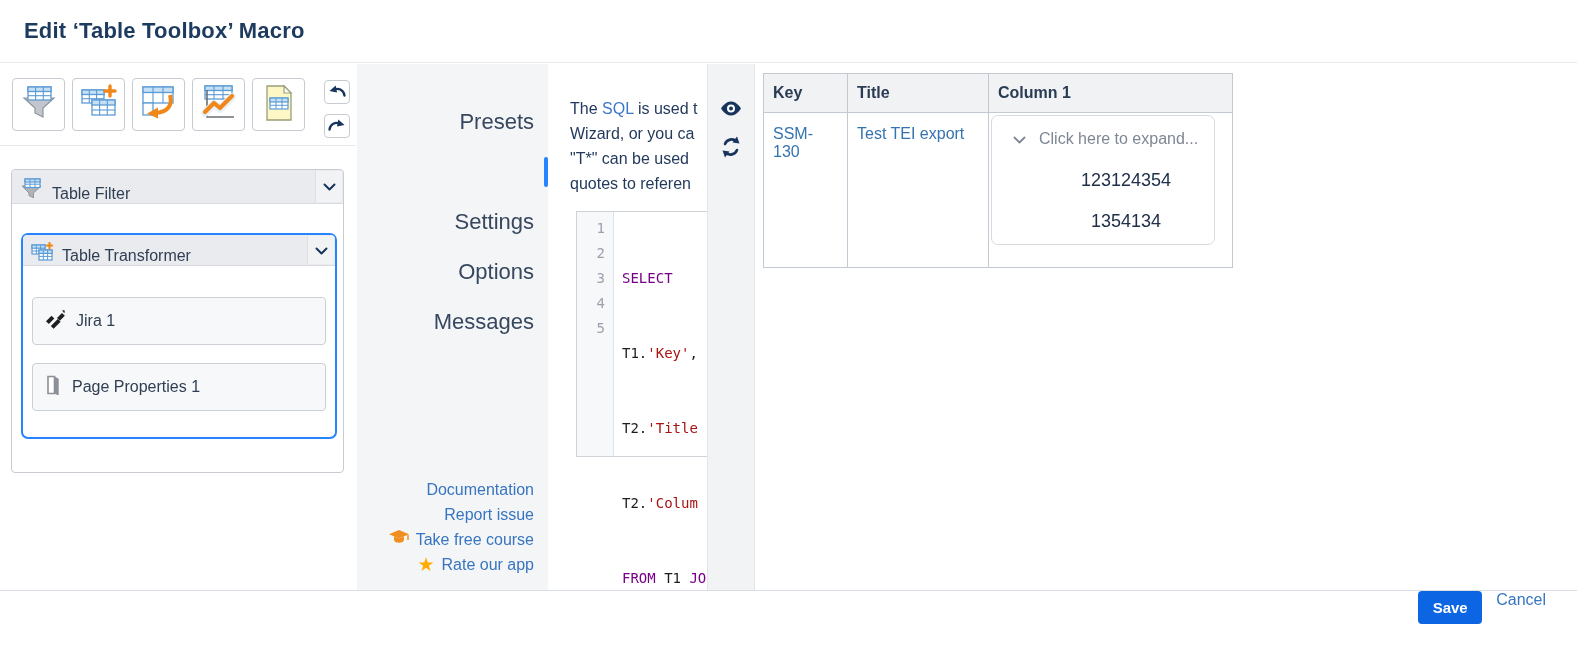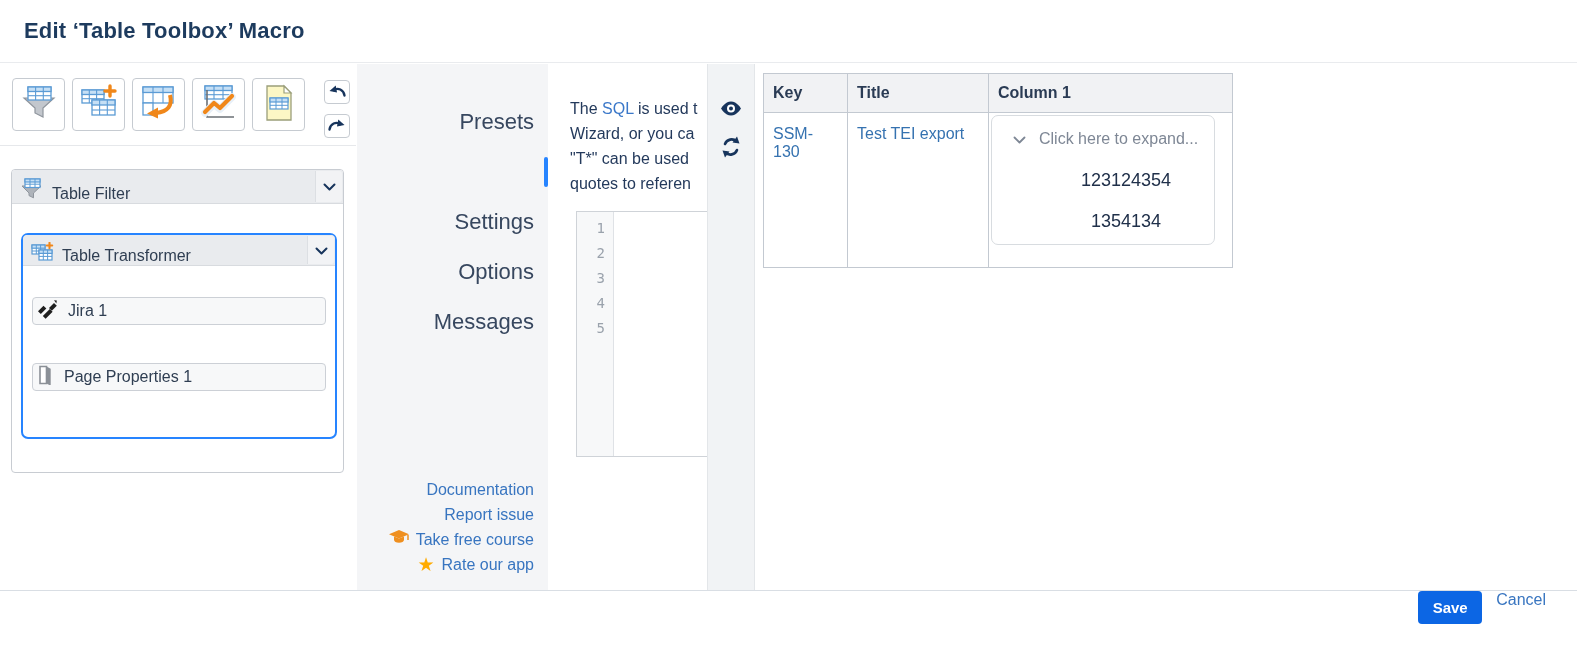--- a/index.html
+++ b/index.html
@@ -31,23 +31,23 @@
                   border-radius:3px 3px 0 0; display:flex; align-items:flex-end; padding-left:8px; cursor:pointer; }
   .panel-header .p-title { font-size:16px; color:#2f3e52; margin-left:8px; }
   .chev-btn { position:absolute; right:1px; top:1px; bottom:1px; width:27px; background:#f2f3f5;
               border:none; border-left:1px solid #dcdfe3; border-radius:0 3px 3px 0;
               display:flex; align-items:center; justify-content:center; cursor:pointer; padding:0; }
 
   .transformer-box { position:absolute; left:9px; top:63px; width:316px; height:206px;
                      border:2px solid #2684ff; border-radius:7px; background:#fff; }
   .transformer-box .panel-header { height:31px; border-radius:4px 4px 0 0; }
 
-  .source-item { position:absolute; left:9px; width:294px; height:28px; background:#f7f8f9;
+  .source-item { position:absolute; left:9px; width:294px; height:48px; background:#f7f8f9;
                  border:1px solid #ccd0d6; border-radius:4px; display:flex; align-items:center;
-                 padding-left:4px; cursor:pointer; }
+                 padding-left:12px; cursor:pointer; }
   .source-item .s-label { font-size:16px; color:#2f3e52; margin-left:11px; }
   .src-jira { top:62px; }
   .src-page { top:128px; }
 
   
   .nav-panel { position:absolute; left:357px; top:0; width:191px; height:100%; background:#f4f5f7; }
   .nav-item { position:absolute; left:0; right:0; height:26px; display:flex; align-items:center;
               justify-content:flex-end; padding-right:14px; font-size:22px; color:#37475f; cursor:pointer; }
   .nav-item.active { color:#0b63d8; }
   .active-bar { position:absolute; right:0; top:93px; width:4px; height:30px; background:#2684ff; border-radius:2px; }
@@ -332,20 +332,27 @@
         <div>"T*" can be used</div>
         <div>quotes to referen</div>
       </div>
       <div class="editor">
         <div class="gutter">
           <div>1</div>
           <div>2</div>
           <div>3</div>
           <div>4</div>
           <div>5</div>
+        </div>
+        <div class="codes">
+          <div><span class="kw">SELECT</span></div>
+          <div><span>T1.</span><span class="str">'Key'</span><span>,</span></div>
+          <div><span>T2.</span><span class="str">'Title</span></div>
+          <div><span>T2.</span><span class="str">'Colum</span></div>
+          <div><span class="kw">FROM</span><span> T1 </span><span class="kw">JO</span></div>
         </div>
       </div>
     </div>
 
     <div class="icons-col">
       <button class="icon-btn btn-eye">
         <span>
           <svg width="24" height="17" viewBox="0 0 24 17">
             <path d="M12 1.5 C6 1.5 2 8.5 2 8.5 S6 15.5 12 15.5 22 8.5 22 8.5 18 1.5 12 1.5 Z" fill="#17345c"></path>
             <circle cx="12" cy="8.5" r="4" fill="#fff"></circle>

